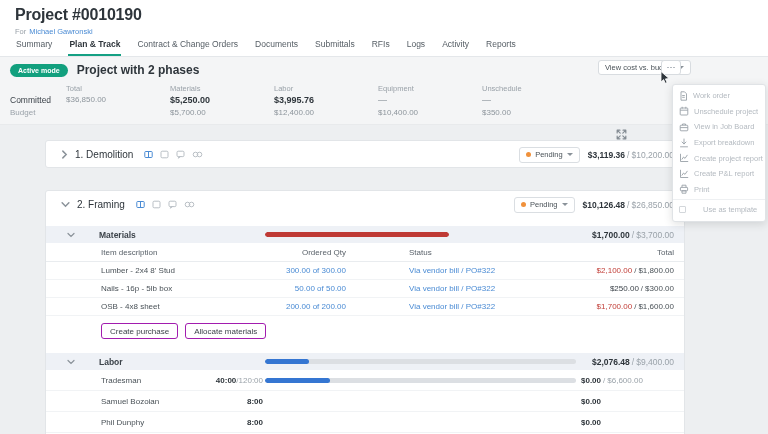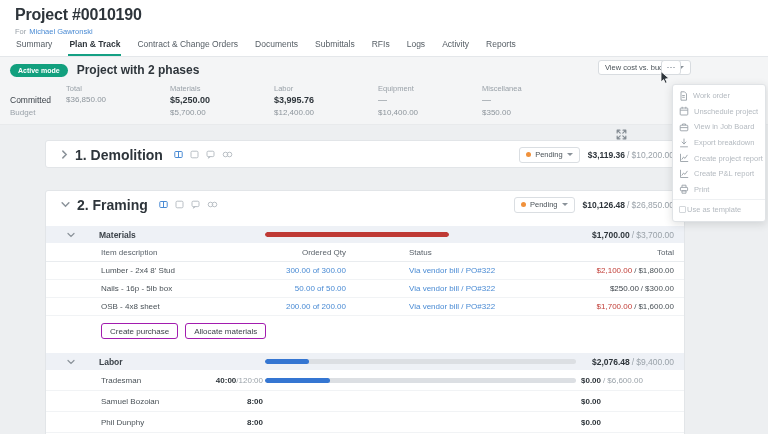--- a/index.html
+++ b/index.html
@@ -37,21 +37,21 @@
   .caret { width:0; height:0; border-left:3px solid transparent; border-right:3px solid transparent; border-top:3.5px solid #8a9299; }
 
   .expand-btn { position:absolute; left:615px; top:71px; width:13px; height:13px; color:#848c93; cursor:pointer; }
 
   
   .card { position:absolute; left:45px; width:640px; background:#fff; border:1px solid #e2e5e8; border-radius:3px; }
   .card.demolition { top:83px; height:28px; }
   .card.framing { top:133px; height:250px; }
   .phase-head { height:27px; display:flex; align-items:center; padding:0 10px 0 15px; }
   .chev { color:#8a9299; margin-right:7px; }
-  .phase-name { font-size:14px; font-weight:bold; color:#2e353b; }
+  .phase-name { font-size:10px; font-weight:normal; color:#2e353b; }
   .phase-icons { display:flex; align-items:center; gap:7px; margin-left:11px; }
   .phase-icons .ic { cursor:pointer; color:#b9bfc5; }
   .phase-icons .ic.blue { color:#4a8bd4; }
   .phase-right { margin-left:auto; display:flex; align-items:center; gap:8px; }
   .pill { display:flex; align-items:center; gap:4px; border:1px solid #dadee2; border-radius:3px; background:#fff; padding:2.5px 6px; font-size:7.5px; color:#4a5258; cursor:pointer; }
   .dot { width:5px; height:5px; border-radius:50%; background:#f0913b; }
   .amounts { font-size:8.5px; white-space:nowrap; }
   .amounts .c { font-weight:bold; color:#2e353b; }
   .amounts .s, .amounts .b { color:#9aa2a9; }
   .amounts .s { margin:0 2px; }
@@ -94,21 +94,21 @@
   .row-bar { height:5px; border-radius:2.5px; margin-left:2px; overflow:hidden; }
   .lrow .tot { text-align:left; }
   .lrow .tot .c { font-weight:bold; color:#2e353b; }
   .lrow .tot .s, .lrow .tot .b { color:#9aa2a9; }
 
   
   .menu { position:absolute; left:672px; top:84px; width:94px; background:#fff; border:1px solid #e0e3e6; border-radius:3px; box-shadow:0 2px 8px rgba(40,45,50,0.15); z-index:20; padding:3px 0; }
   .menu-item { display:flex; align-items:center; gap:5px; padding:2.8px 6px; font-size:7.5px; color:#b4bac0; cursor:pointer; white-space:nowrap; }
   .menu-item .mi { color:#9aa1a8; flex:none; }
   .menu-sep { border-top:1px solid #eef0f2; margin:2px 0; }
-  .menu-footer { display:flex; align-items:center; gap:1px; padding:3px 6px 4px; font-size:7.5px; color:#b4bac0; cursor:pointer; }
+  .menu-footer { display:flex; align-items:center; gap:17px; padding:3px 6px 4px; font-size:7.5px; color:#b4bac0; cursor:pointer; }
   .checkbox { width:7px; height:7px; border:1px solid #d3d7db; border-radius:1px; background:#fff; flex:none; }
 
   .cursor { position:absolute; left:660px; top:71px; z-index:30; pointer-events:none; }
 </style>
 </head>
 <body>
 
 <div class="topbar">
   <div class="page-title">Project #0010190</div>
   <div class="subtitle">
@@ -163,21 +163,21 @@
         <div class="h">Labor</div>
         <div class="c">$3,995.76</div>
         <div class="b">$12,400.00</div>
       </div>
       <div class="stat">
         <div class="h">Equipment</div>
         <div class="c muted">—</div>
         <div class="b">$10,400.00</div>
       </div>
       <div class="stat">
-        <div class="h">Miscellanea</div>
+        <div class="h">Unschedule</div>
         <div class="c muted">—</div>
         <div class="b">$350.00</div>
       </div>
     </div>
   </div>
 
   <div class="expand-btn">
     <svg width="13" height="13" viewBox="0 0 12 12" fill="none" stroke="currentColor" stroke-width="1.1" stroke-linecap="round">
       <path d="M2,2 L4.8,4.8 M2,2 h2.6 M2,2 v2.6"></path>
       <path d="M10,10 L7.2,7.2 M10,10 h-2.6 M10,10 v-2.6"></path>

